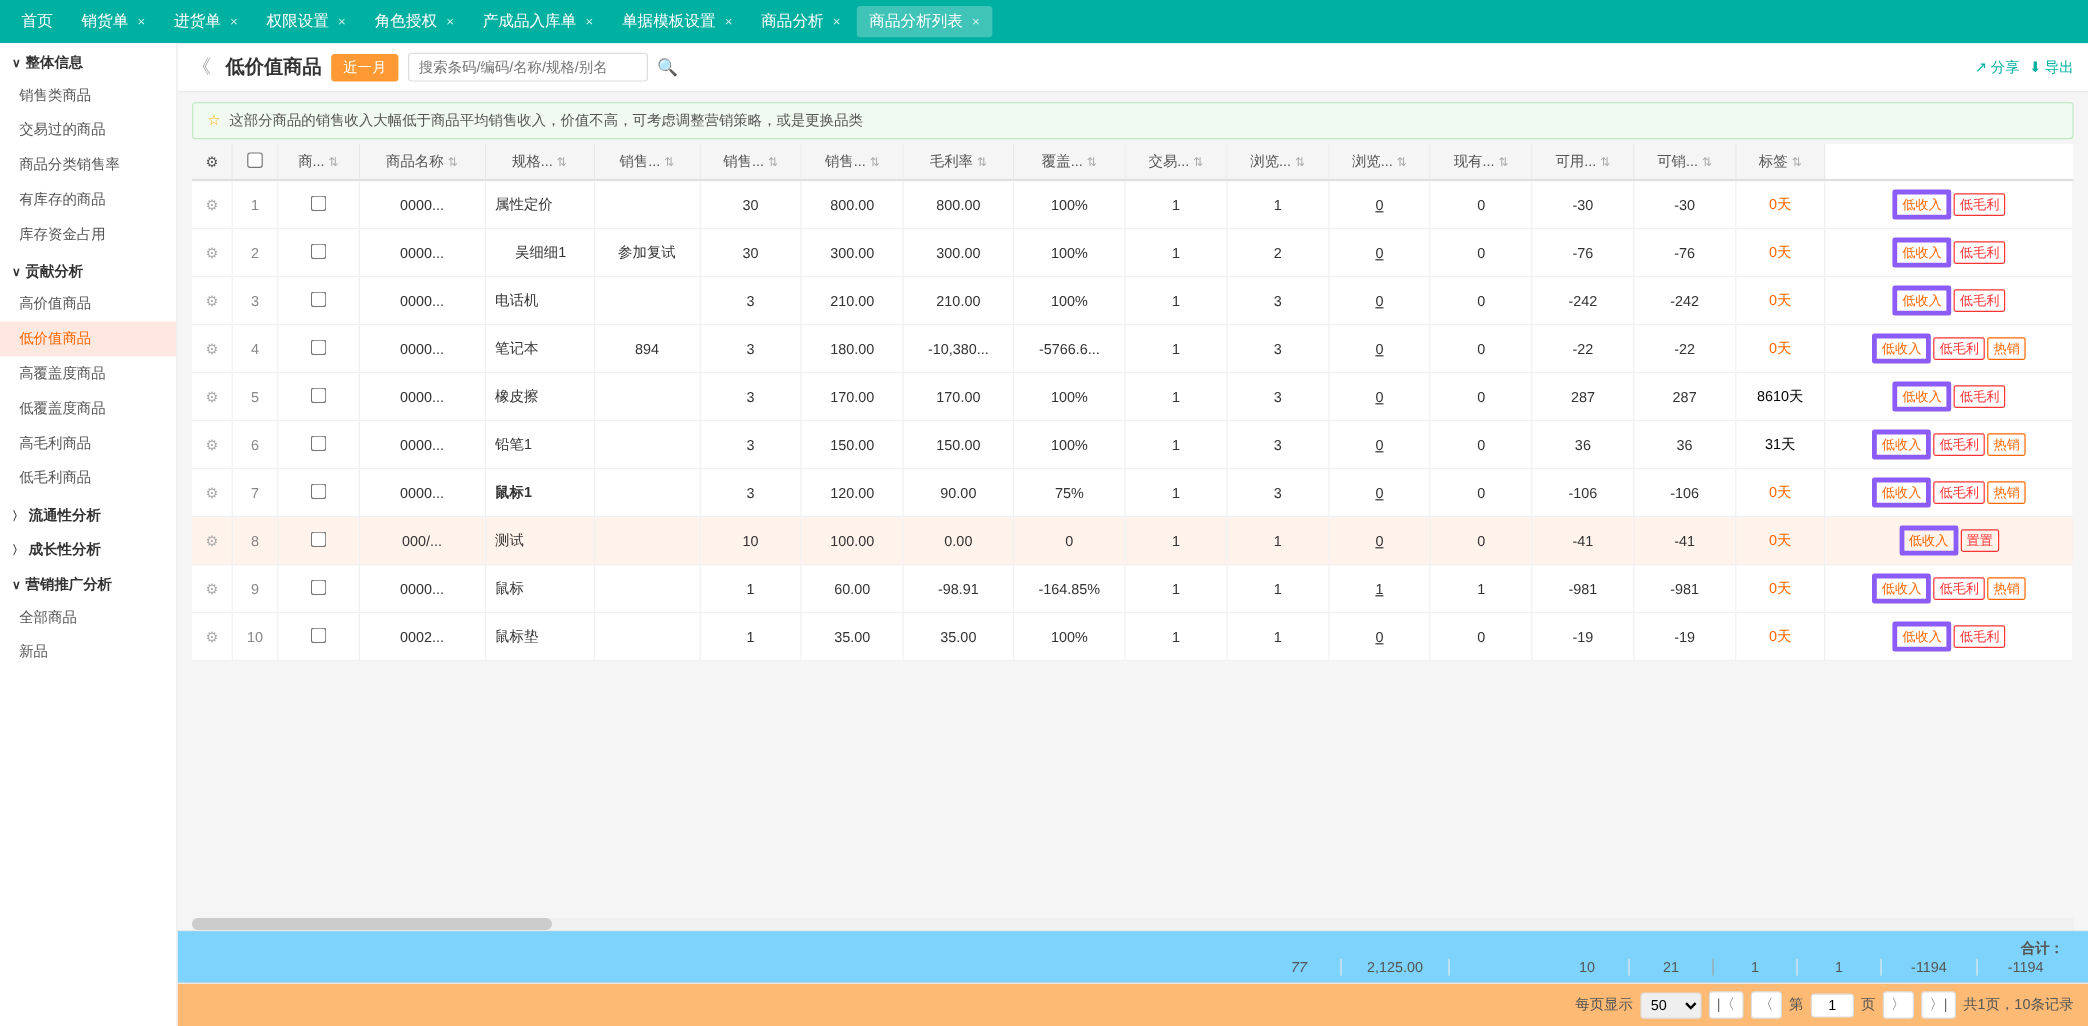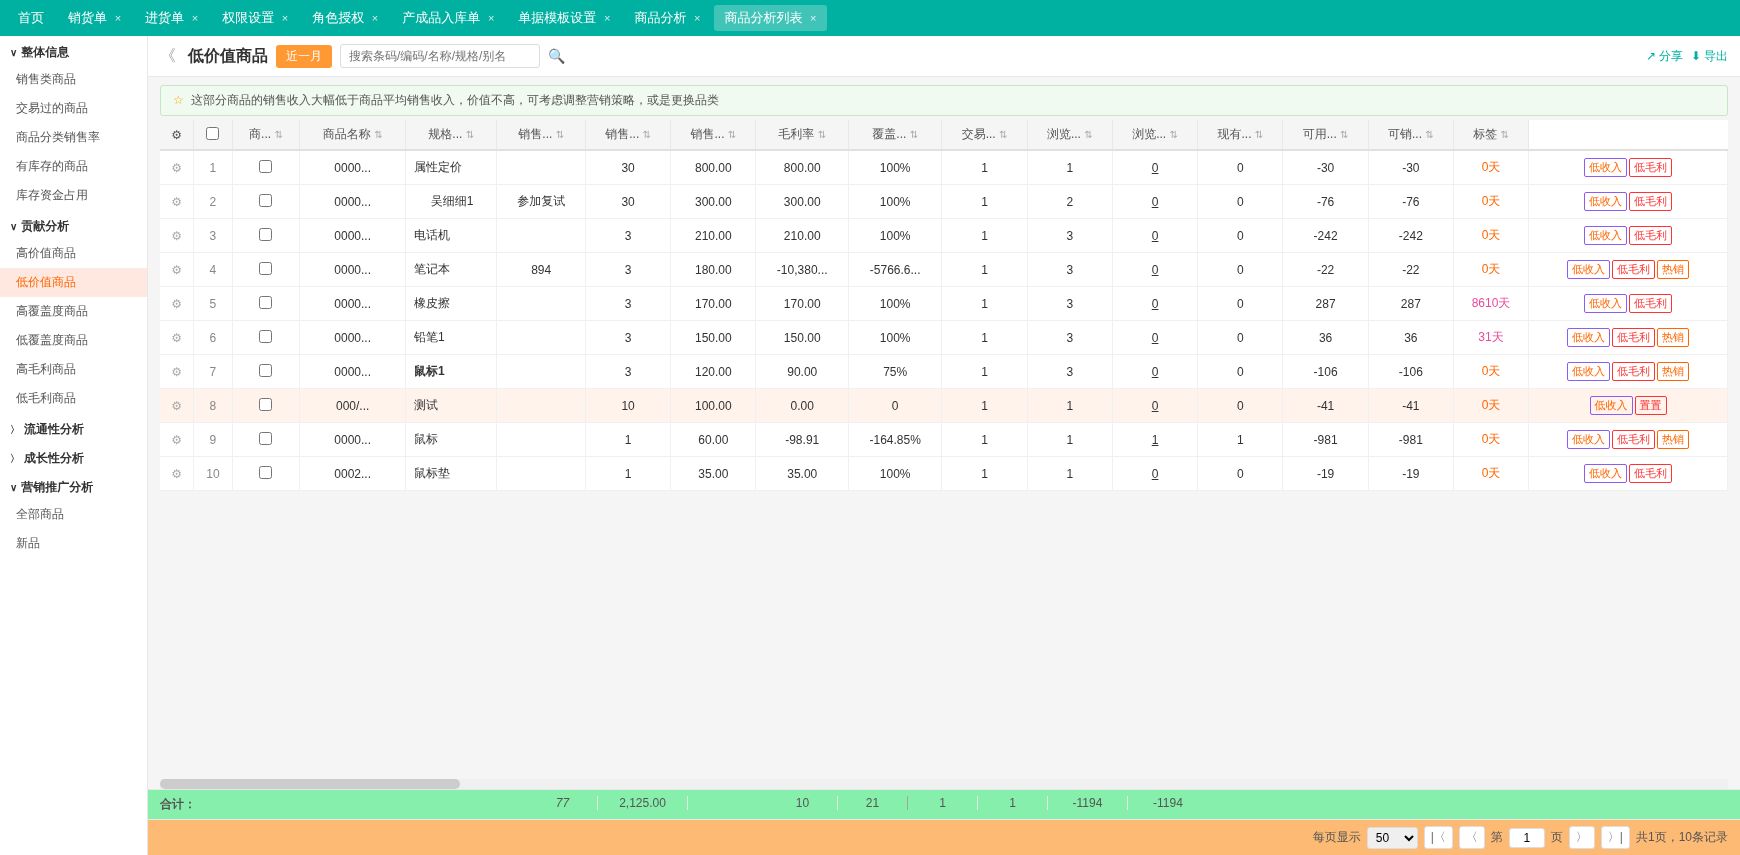--- a/index.html
+++ b/index.html
@@ -149,36 +149,37 @@
       white-space: nowrap;
       font-size: 12px;
     }
     .tag {
       display: inline-block;
       border-radius: 2px;
       padding: 1px 4px;
       font-size: 11px;
       margin: 1px;
     }
-    .tag-orange { color: #ff6600; border: 1px solid #8b5cf6; }
+    .tag-orange { color: #ff6600; border: 4px solid #8b5cf6; }
     .tag-red { color: #ff3333; border: 1px solid #ff3333; }
     .tag-hot { color: #ff6600; border: 1px solid #ff6600; }
     .underline-link { text-decoration: underline; color: #333; cursor: pointer; }
     .days-orange { color: #ff6600; }
-    .days-normal { color: #ec4899; }
+    .days-normal { color: #000000; }
 
     
     .table-footer {
-      background: #86efac;
+      background: #7dd3fc;
       border-top: 1px solid #e8e8e8;
       display: flex;
-      align-items: flex-start;
+      align-items: flex-end;
       padding: 6px 12px;
       font-size: 12px;
       color: #555;
+      flex-direction: column;
     }
     .footer-label { font-weight: bold; margin-right: 8px; }
 
     
     .pagination {
       display: flex;
       align-items: center;
       justify-content: flex-end;
       padding: 6px 12px;
       background: #fdba74;

